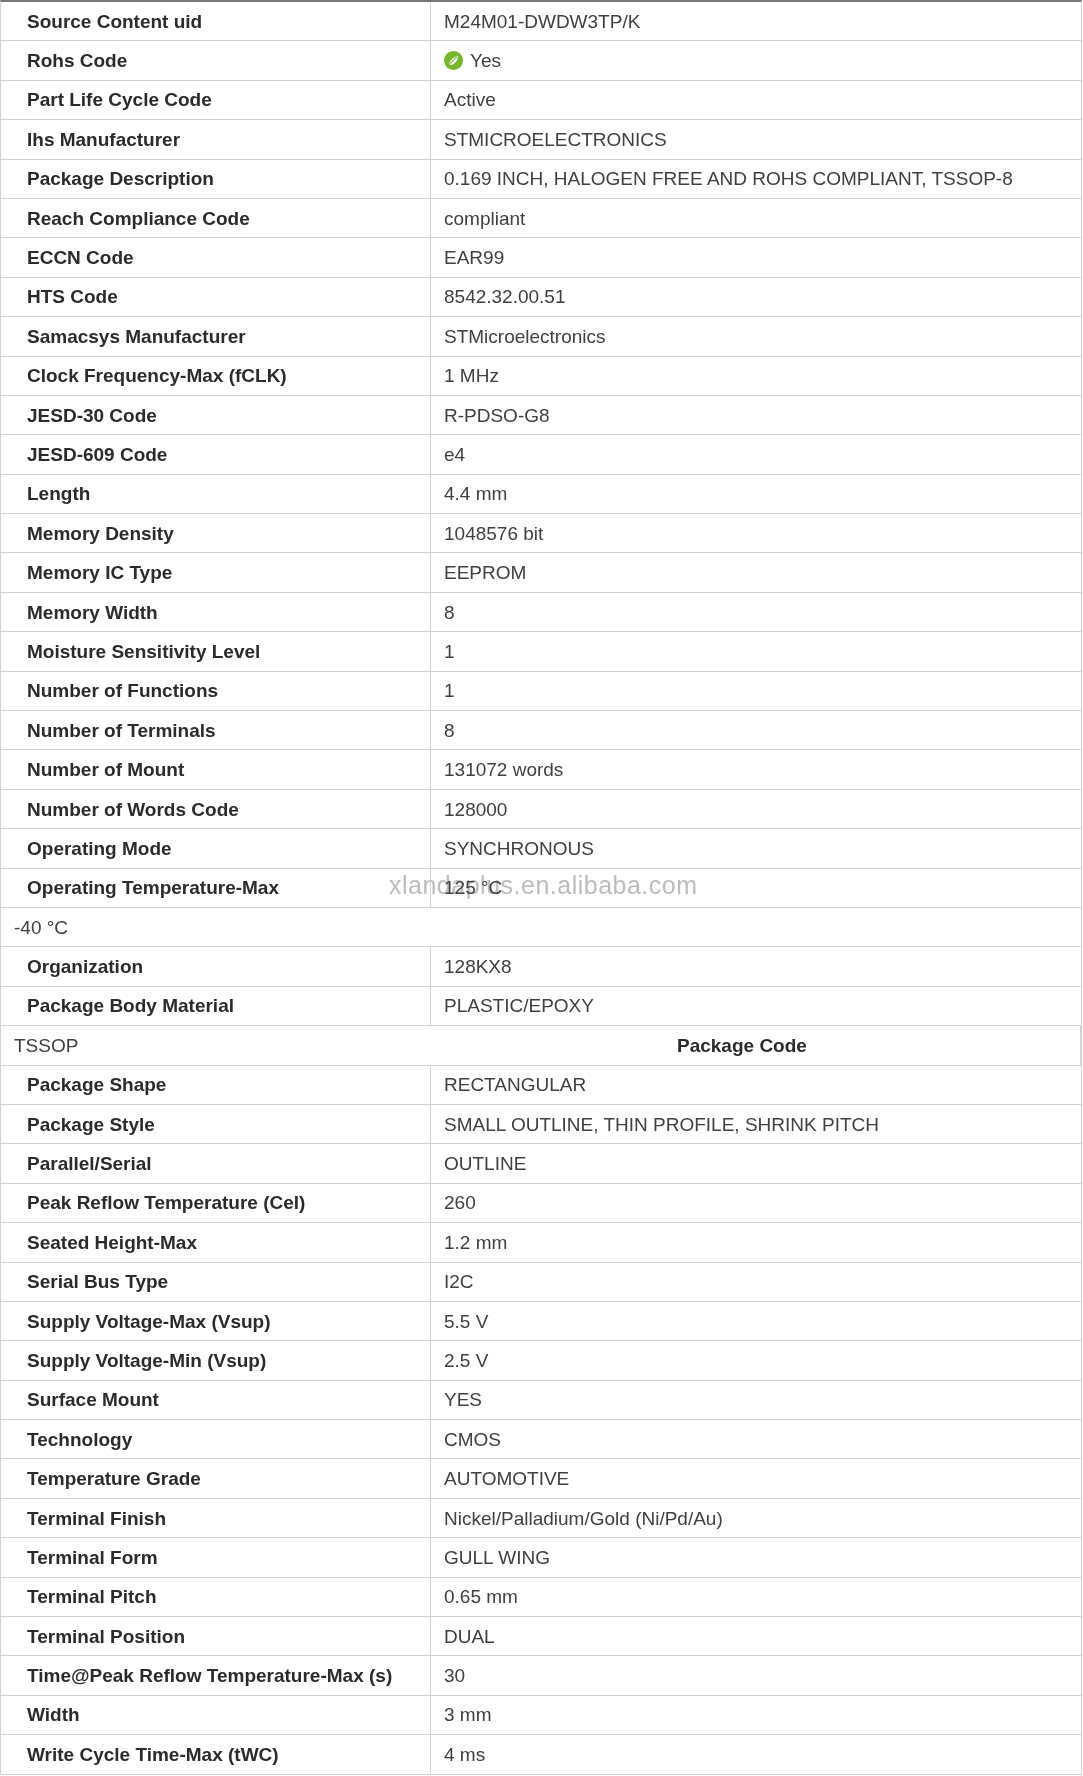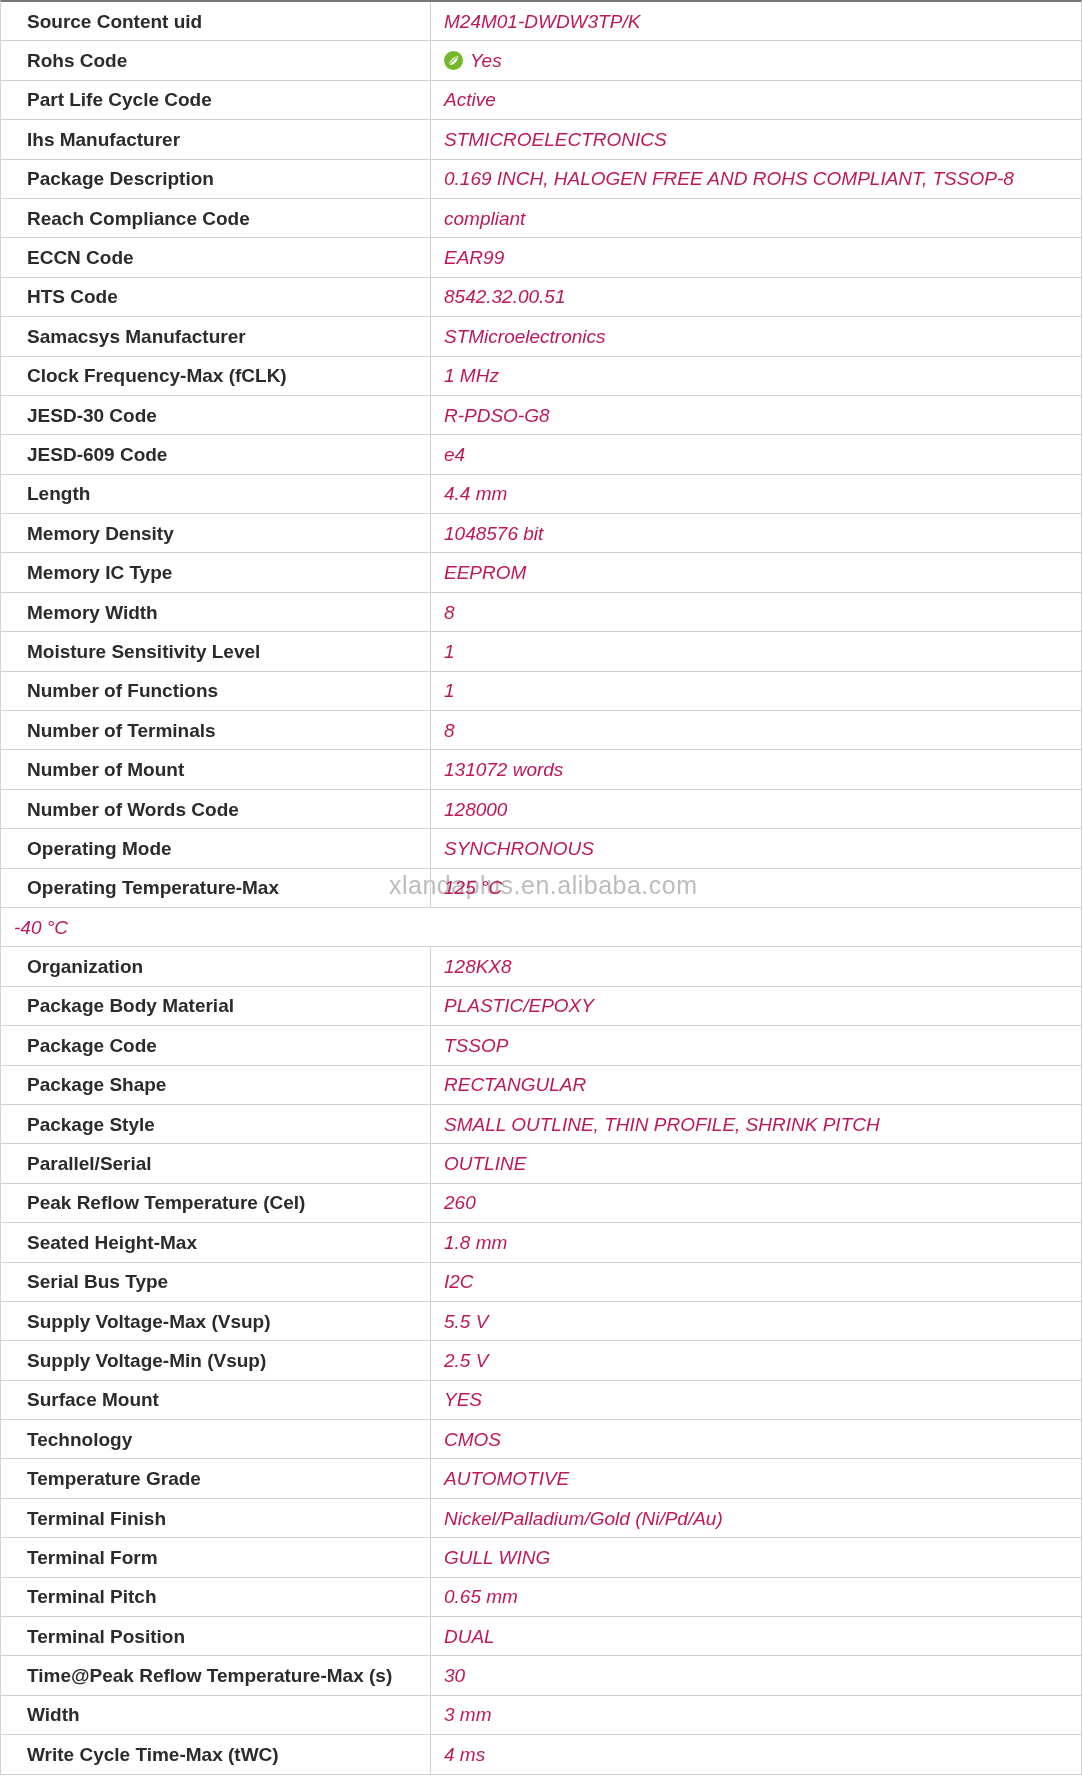--- a/index.html
+++ b/index.html
@@ -43,22 +43,21 @@
     width: 430px;
     min-width: 430px;
     padding-left: 26px;
     font-weight: bold;
     color: #2b2b2b;
     border-right: 1px solid #d2d2d2;
   }
   .cell.value {
     flex: 1;
     padding-left: 13px;
-    color: #be185d;
-    font-style: italic;
+    color: #404040;
   }
   .rohs-icon {
     display: inline-flex;
     width: 19px;
     height: 19px;
     margin-right: 7px;
     flex: 0 0 auto;
   }
   .rohs-icon svg { width: 19px; height: 19px; }
   .watermark {
@@ -286,25 +285,25 @@
 
   <div class="row">
     <div class="cell label">Package Body Material</div>
     <div class="cell value">
 
       <span class="val-text">PLASTIC/EPOXY</span>
     </div>
   </div>
 
   <div class="row">
+    <div class="cell value">
+
+      <span class="val-text">TSSOP</span>
+    </div>
     <div class="cell label">Package Code</div>
-    <div class="cell value">
-
-      <span class="val-text">TSSOP</span>
-    </div>
   </div>
 
   <div class="row">
     <div class="cell label">Package Shape</div>
     <div class="cell value">
 
       <span class="val-text">RECTANGULAR</span>
     </div>
   </div>
 
@@ -329,21 +328,21 @@
     <div class="cell value">
 
       <span class="val-text">260</span>
     </div>
   </div>
 
   <div class="row">
     <div class="cell label">Seated Height-Max</div>
     <div class="cell value">
 
-      <span class="val-text">1.8 mm</span>
+      <span class="val-text">1.2 mm</span>
     </div>
   </div>
 
   <div class="row">
     <div class="cell label">Serial Bus Type</div>
     <div class="cell value">
 
       <span class="val-text">I2C</span>
     </div>
   </div>

